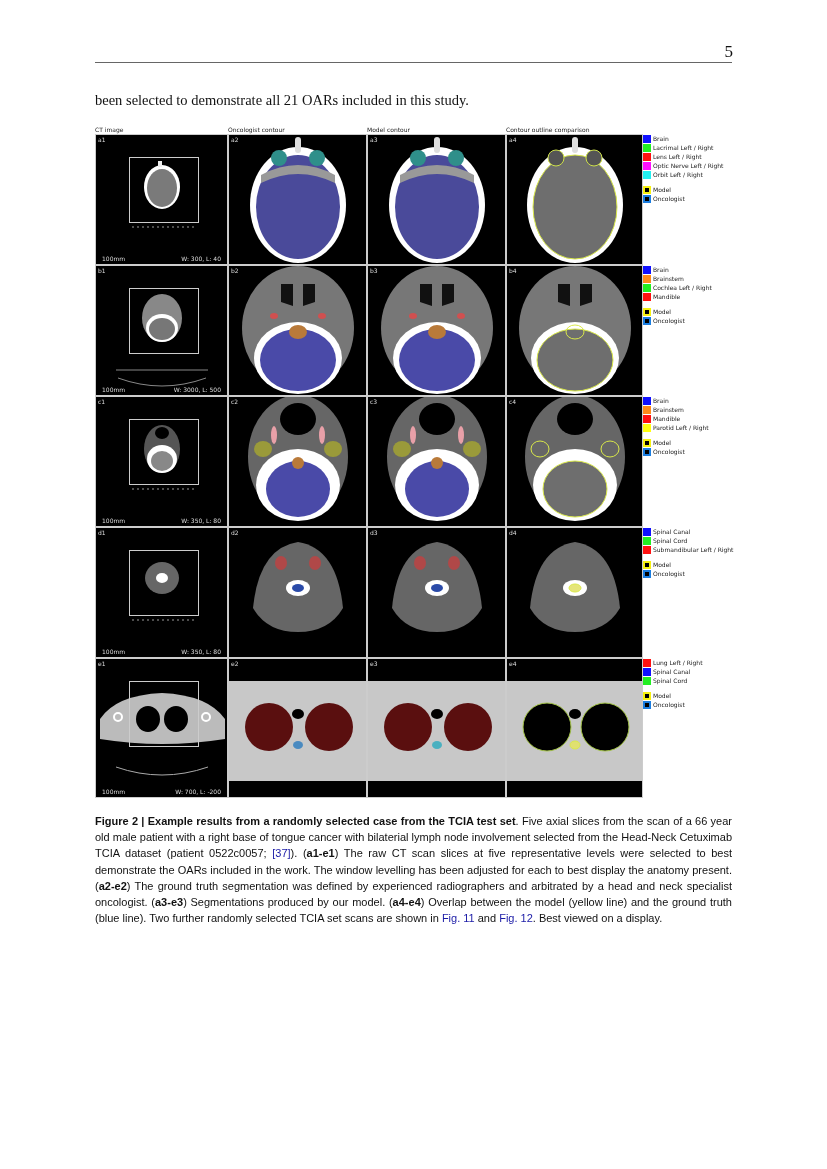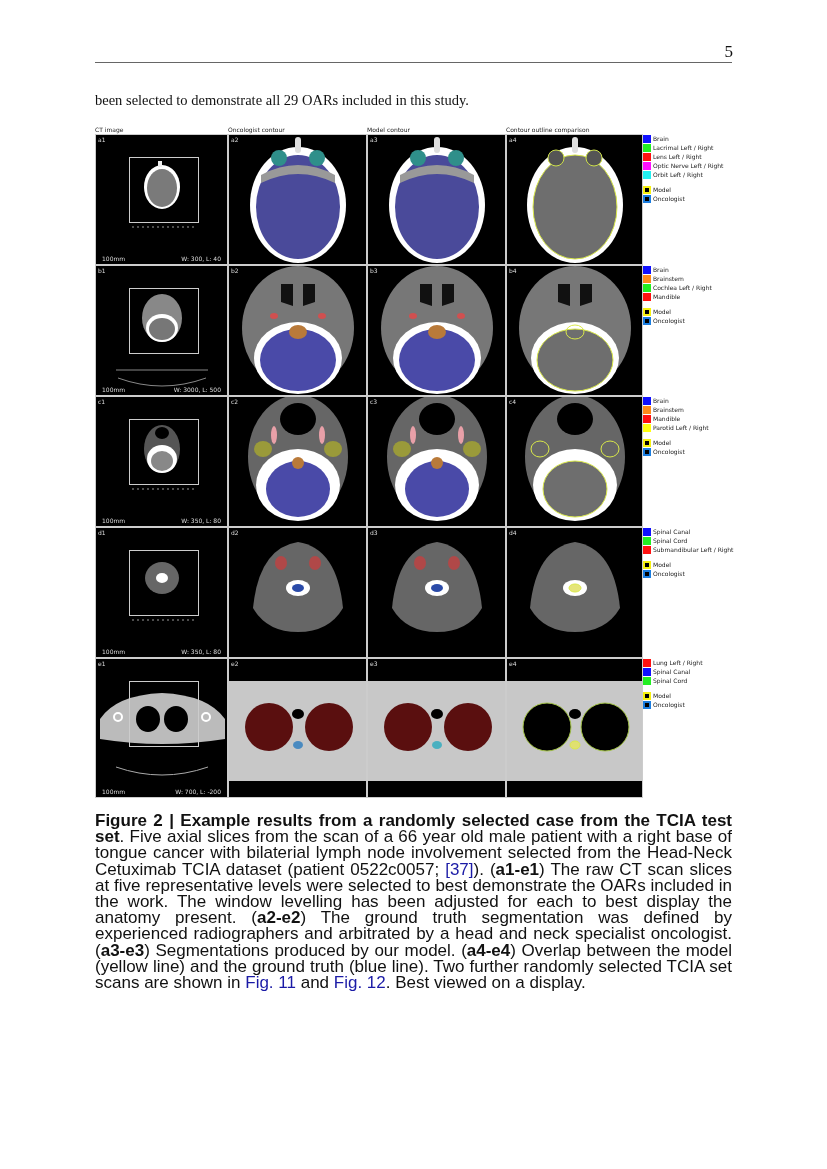--- a/index.html
+++ b/index.html
@@ -20,30 +20,30 @@
   .zoom-box { position: absolute; border: 1px solid #ccc; }
   .panel svg { position: absolute; left: 0; top: 0; }
 
   .legend { position: absolute; left: 548px; top: 0; width: 95px; }
   .legend-item { position: relative; height: 9px; display: flex; align-items: center; }
   .swatch { width: 8px; height: 8px; margin-right: 2px; flex: none; box-sizing: border-box; }
   .swatch-outline { width: 8px; height: 8px; margin-right: 2px; flex: none; box-sizing: border-box; border: 2px solid; background: #000; }
   .legend-label { font-size: 6px; font-family: "DejaVu Sans", sans-serif; color: #222; white-space: nowrap; }
   .legend-gap { height: 6px; }
 
-  .caption { position: absolute; left: 95px; top: 813px; width: 637px; font-family: "Liberation Sans", sans-serif; font-size: 17px; line-height: 16.2px; text-align: justify; color: #111; }
+  .caption { position: absolute; left: 95px; top: 813px; width: 637px; font-family: "Liberation Sans", sans-serif; font-size: 11px; line-height: 16.2px; text-align: justify; color: #111; }
   .caption b { font-weight: bold; }
   .caption .link { color: #1a1aa6; }
 </style>
 </head>
 <body>
 
 <div class="page-number">5</div>
 <div class="header-rule"></div>
-<div class="intro">been selected to demonstrate all 29 OARs included in this study.</div>
+<div class="intro">been selected to demonstrate all 21 OARs included in this study.</div>
 
 <div class="figure">
   <div class="col-headers">
     <span class="col-header" style="left:0">CT image</span>
     <span class="col-header" style="left:133px">Oncologist contour</span>
     <span class="col-header" style="left:272px">Model contour</span>
     <span class="col-header" style="left:411px">Contour outline comparison</span>
   </div>
 
   <div class="row" style="top:8px">

